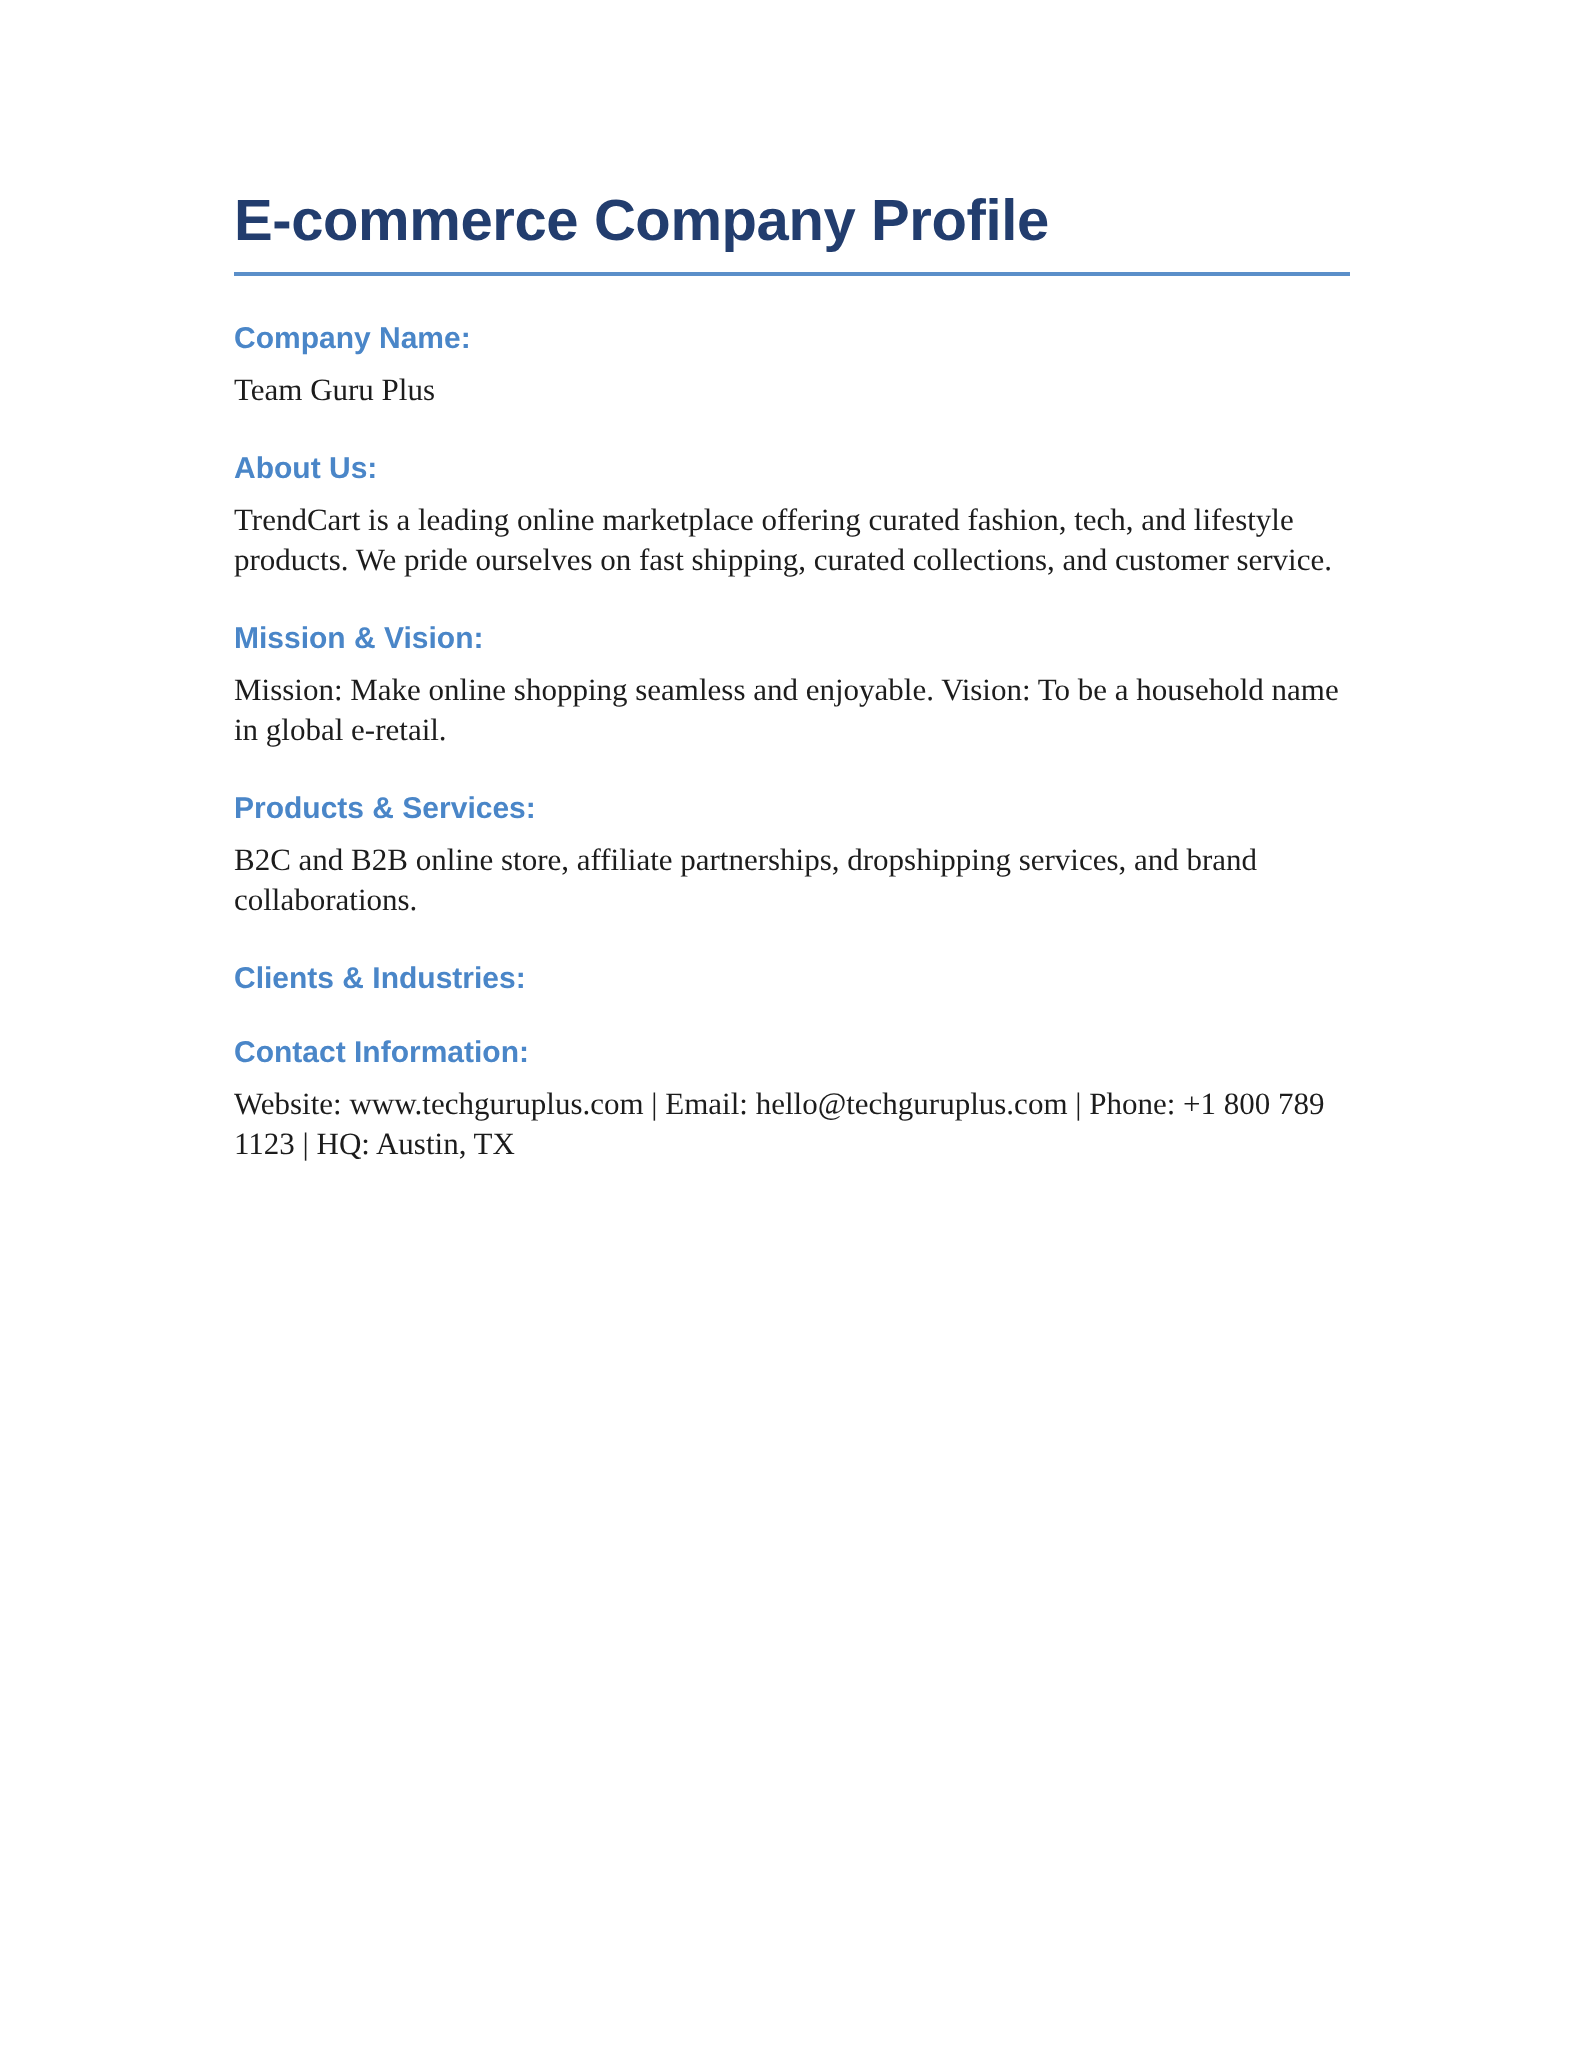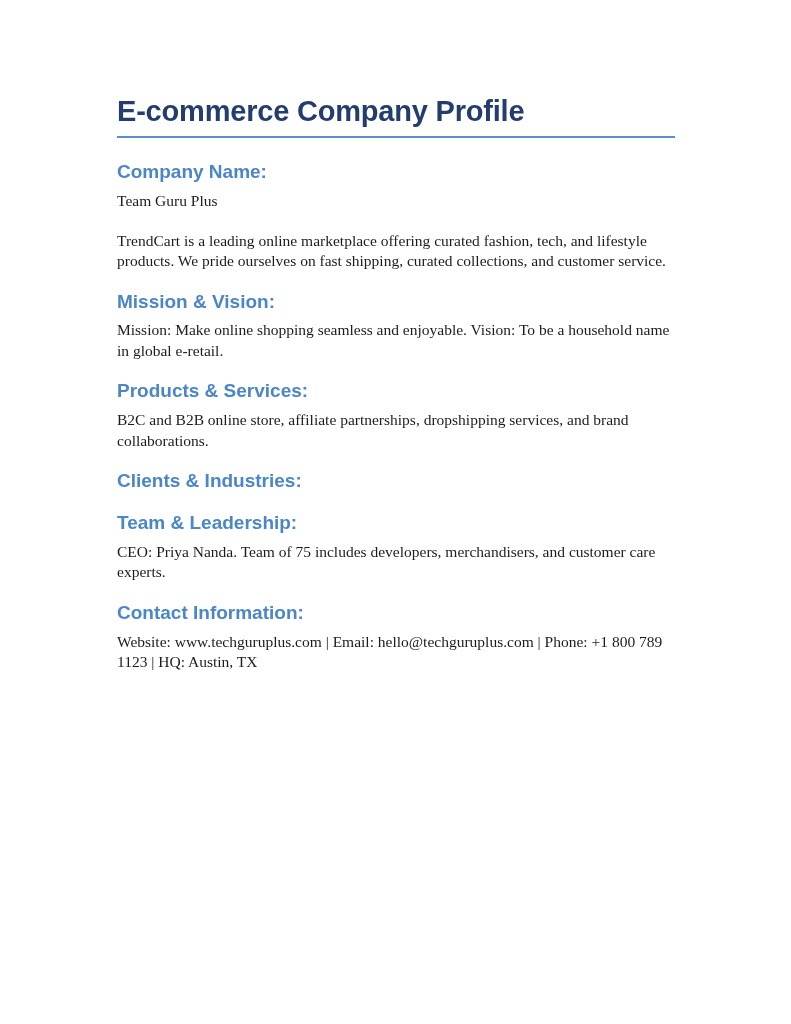--- a/index.html
+++ b/index.html
@@ -34,21 +34,21 @@
   }
   .sections {
     margin-top: 23px;
   }
   .doc-section {
     margin: 0 0 19px 0;
   }
   .section-heading {
     margin: 4px 0 7px 0;
     font-family: "Liberation Sans", sans-serif;
-    font-size: 19px;
+    font-size: 15px;
     font-weight: 700;
     color: var(--heading-color, #4A86C8);
     line-height: 1.2;
   }
   .section-body {
     margin: 0;
     font-family: "Liberation Serif", serif;
     font-size: 15.5px;
     line-height: 20.5px;
     color: var(--body-color, #1C1C1C);
@@ -60,35 +60,32 @@
 
 <div class="page">
   <h1 class="doc-title">E-commerce Company Profile</h1>
   <hr class="title-rule">
   <div class="sections" id="sections">
       <section class="doc-section">
         <h2 class="section-heading">Company Name:</h2>
         <p class="section-body">Team Guru Plus</p>
       </section>
       <section class="doc-section">
+        <h2 class="section-heading">About Us:</h2>
         <p class="section-body">TrendCart is a leading online marketplace offering curated fashion, tech, and lifestyle products. We pride ourselves on fast shipping, curated collections, and customer service.</p>
       </section>
       <section class="doc-section">
         <h2 class="section-heading">Mission &amp; Vision:</h2>
         <p class="section-body">Mission: Make online shopping seamless and enjoyable. Vision: To be a household name in global e-retail.</p>
       </section>
       <section class="doc-section">
         <h2 class="section-heading">Products &amp; Services:</h2>
         <p class="section-body">B2C and B2B online store, affiliate partnerships, dropshipping services, and brand collaborations.</p>
       </section>
       <section class="doc-section">
         <h2 class="section-heading">Clients &amp; Industries:</h2>
       </section>
       <section class="doc-section">
-        <h2 class="section-heading">Team &amp; Leadership:</h2>
-        <p class="section-body">CEO: Priya Nanda. Team of 75 includes developers, merchandisers, and customer care experts.</p>
-      </section>
-      <section class="doc-section">
         <h2 class="section-heading">Contact Information:</h2>
         <p class="section-body">Website: www.techguruplus.com | Email: hello@techguruplus.com | Phone: +1 800 789 1123 | HQ: Austin, TX</p>
       </section>
     </div>
 </div>
 
 </body></html>

